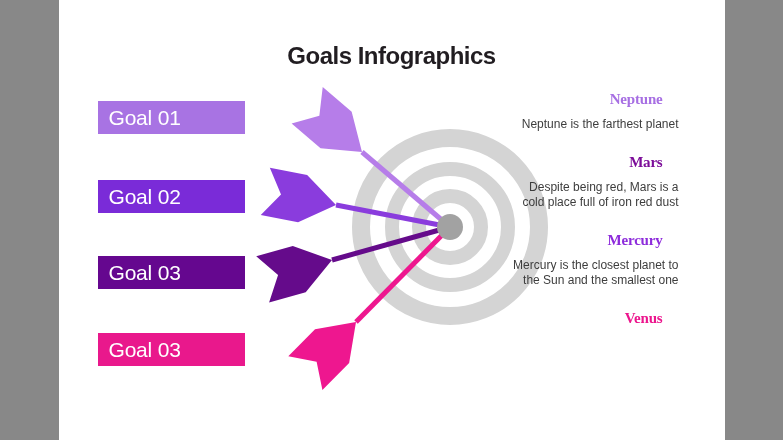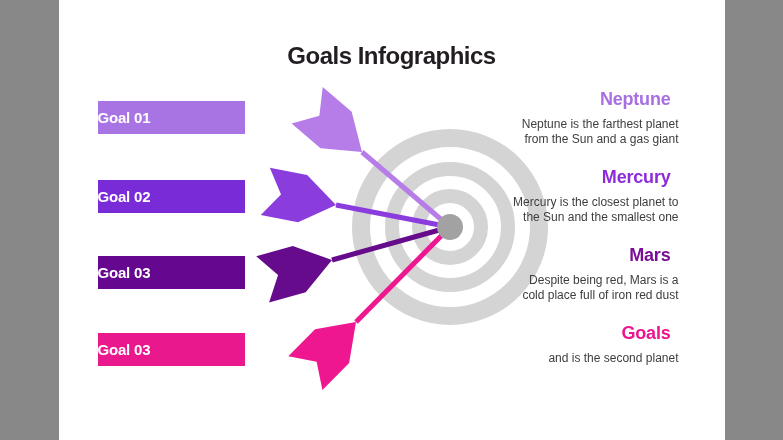--- a/index.html
+++ b/index.html
@@ -22,22 +22,23 @@
     color:#211d21;
   }
   .goal-bar{
     position:absolute;
     left:39px;
     width:147px;height:33px;
     display:flex;align-items:center;
   }
   .goal-bar span{
     color:#ffffff;
-    font-size:15px;
-    font-weight:700;
+    font-size:21px;
+    font-weight:400;
+    padding-left:11px;
     letter-spacing:-0.2px;
   }
   .goal-1{top:101px;}
   .goal-2{top:180px;}
   .goal-3{top:256px;}
   .goal-4{top:333px;}
   .target-svg{
     position:absolute;
     left:185px;top:85px;
     width:312px;height:312px;
@@ -45,25 +46,26 @@
   .planet-col{
     position:absolute;
     top:91px;right:46px;
     width:240px;
     text-align:right;
   }
   .planet-section{
     margin:0 0 22px 0;
   }
   .planet-name{
-    margin:0 8px 9px 0;
-    font-size:18px;
+    margin:0 16px 9px 0;
+    font-size:15px;
     line-height:17px;
     font-weight:700;
     letter-spacing:-0.2px;
+    font-family:Liberation Serif, serif;
   }
   .planet-line{
     display:block;
     font-size:12px;
     line-height:15px;
     color:#3d3d3d;
   }
 </style>
 </head>
 <body>
@@ -114,34 +116,32 @@
     </g>
 
     <circle cx="391" cy="227" r="13" fill="#a2a2a2"></circle>
   </svg>
 
   <div class="planet-col">
 
     <div class="planet-section">
       <h2 class="planet-name" style="color: rgb(167, 111, 227);">Neptune</h2>
       <span class="planet-line">Neptune is the farthest planet</span>
-      <span class="planet-line">from the Sun and a gas giant</span>
+    </div>
+
+    <div class="planet-section">
+      <h2 class="planet-name" style="color: rgb(124, 13, 153);">Mars</h2>
+      <span class="planet-line">Despite being red, Mars is a</span>
+      <span class="planet-line">cold place full of iron red dust</span>
     </div>
 
     <div class="planet-section">
       <h2 class="planet-name" style="color: rgb(141, 43, 219);">Mercury</h2>
       <span class="planet-line">Mercury is the closest planet to</span>
       <span class="planet-line">the Sun and the smallest one</span>
     </div>
 
     <div class="planet-section">
-      <h2 class="planet-name" style="color: rgb(124, 13, 153);">Mars</h2>
-      <span class="planet-line">Despite being red, Mars is a</span>
-      <span class="planet-line">cold place full of iron red dust</span>
-    </div>
-
-    <div class="planet-section">
-      <h2 class="planet-name" style="color: rgb(236, 21, 141);">Goals</h2>
-      <span class="planet-line">and is the second planet</span>
+      <h2 class="planet-name" style="color: rgb(236, 21, 141);">Venus</h2>
     </div>
 
   </div>
 </div>
 
 </body></html>

